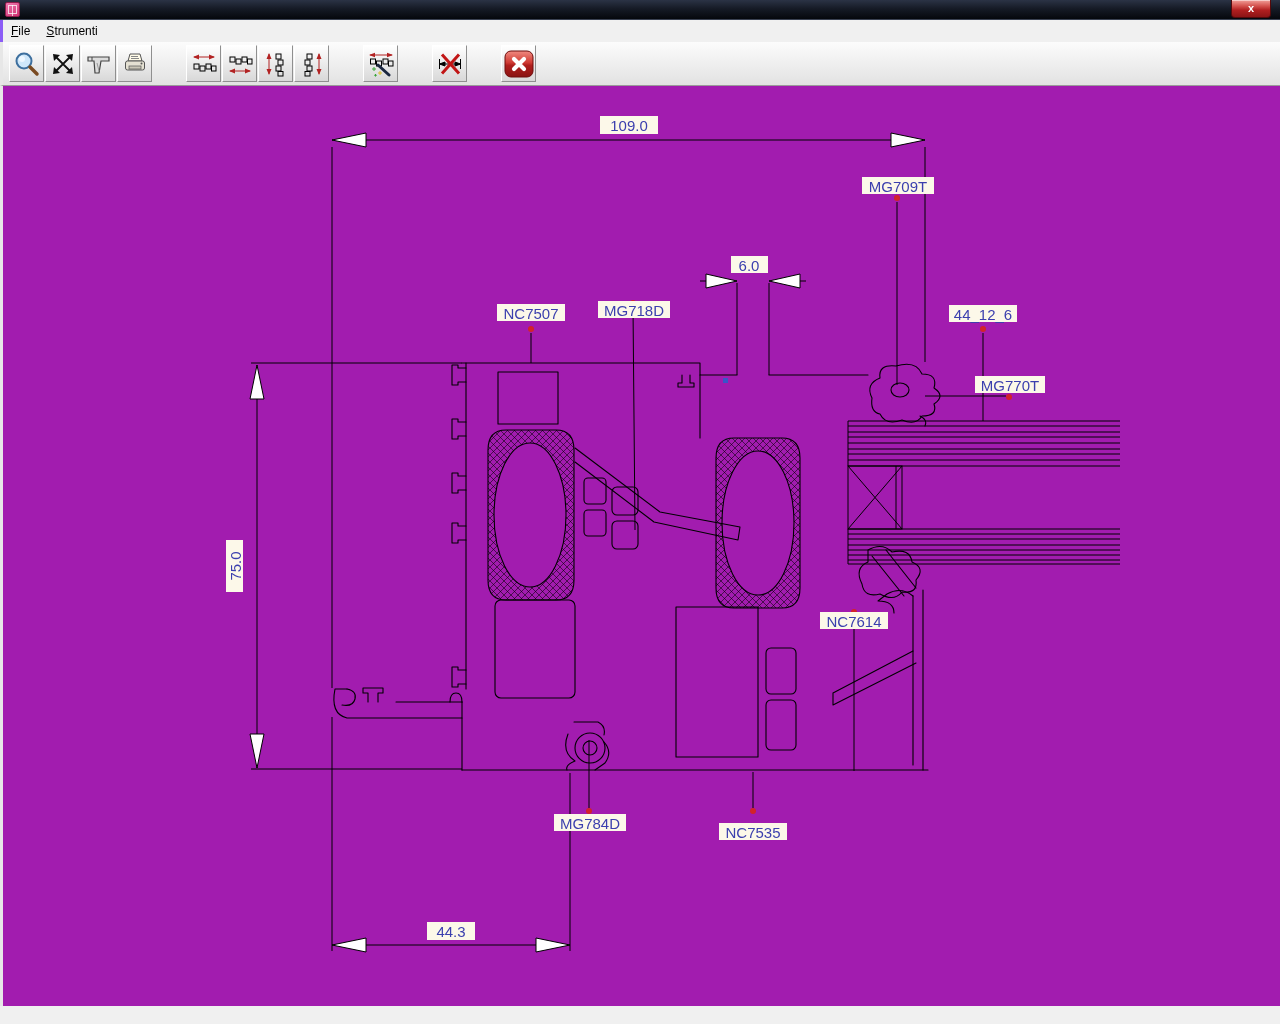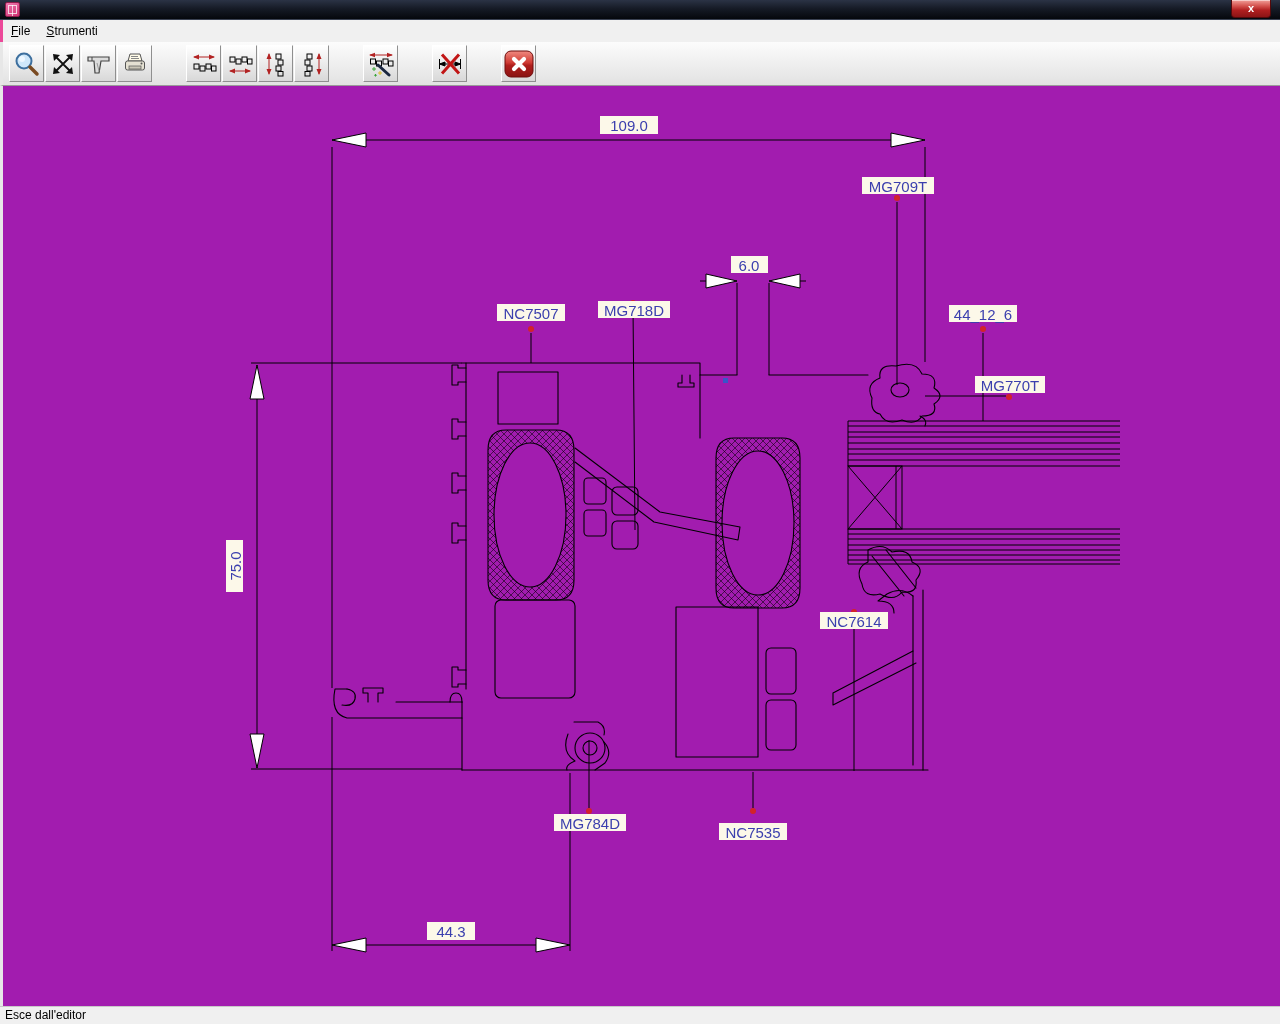--- a/index.html
+++ b/index.html
@@ -19,21 +19,21 @@
   .app-icon::after { content:""; position:absolute; left:6px; top:2px; width:1px; height:11px;
               background:rgba(255,255,255,.7); box-shadow:3px 3px 0 rgba(255,255,255,0); }
   .close-btn { position:absolute; top:0; right:9px; width:40px; height:18px;
               background:linear-gradient(180deg,#f2a09a 0%,#d4524e 35%,#b01f20 60%,#8c1416 100%);
               border:1px solid #55090b; border-top:none; border-radius:0 0 4px 4px;
               color:#fff; font-size:11px; font-weight:bold; text-align:center; line-height:16px;
               box-shadow:inset 0 1px 0 rgba(255,255,255,.5); cursor:pointer; }
 
   
   .menubar { position:absolute; top:20px; left:0; width:1280px; height:22px;
-             background:#f0f0f0; border-left:3px solid #ec4899; display:flex; align-items:center; }
+             background:#f0f0f0; border-left:3px solid #8b5cf6; display:flex; align-items:center; }
   .menu-item { font-size:12px; color:#000; padding:3px 8px; cursor:default; }
   .menu-item u { text-decoration:underline; }
 
   
   .toolbar { position:absolute; top:42px; left:0; width:1280px; height:44px;
              background:linear-gradient(180deg,#fcfcfc,#e2e2e2);
              border-left:3px solid #e7e7e7; border-bottom:1px solid #9a9a9a;
              display:flex; align-items:center; padding-left:6px; }
   .tbtn { width:35px; height:37px; display:flex; align-items:center; justify-content:center;
           background:linear-gradient(180deg,#ffffff,#d8d8d8);
@@ -371,17 +371,14 @@
         <text class="svgtext" x="590" y="829">MG784D</text>
 
         <path class="thin" d="M753,808 V772"></path>
         <circle class="dot" cx="753" cy="811" r="3"></circle>
         <rect class="lblbg" x="719" y="823" width="68" height="17"></rect>
         <text class="svgtext" x="753" y="838">NC7535</text>
       </g>
     </svg>
   </div>
 
-  <div class="statusbar">
-    <span>Esce dall'editor</span>
-  </div>
 
 </div>
 
 </body></html>

